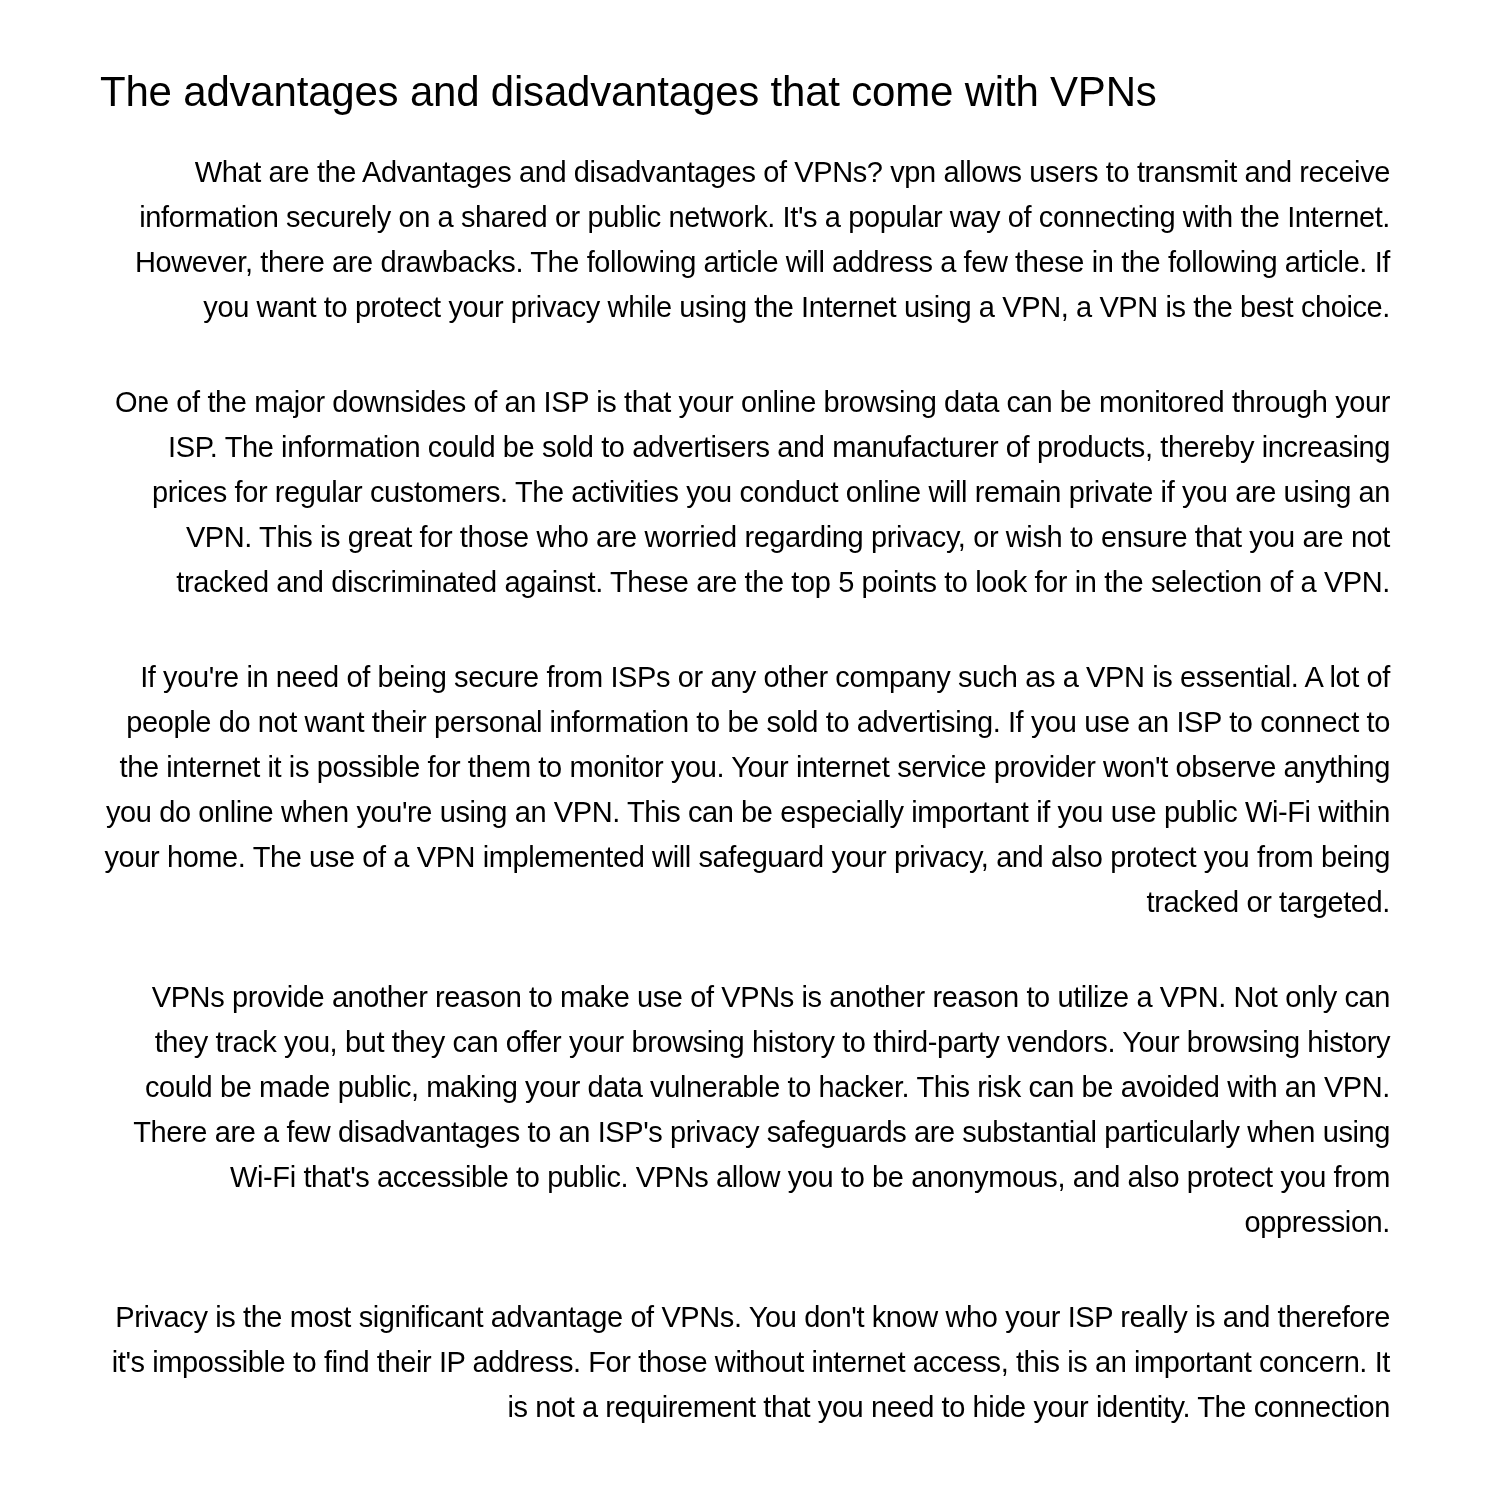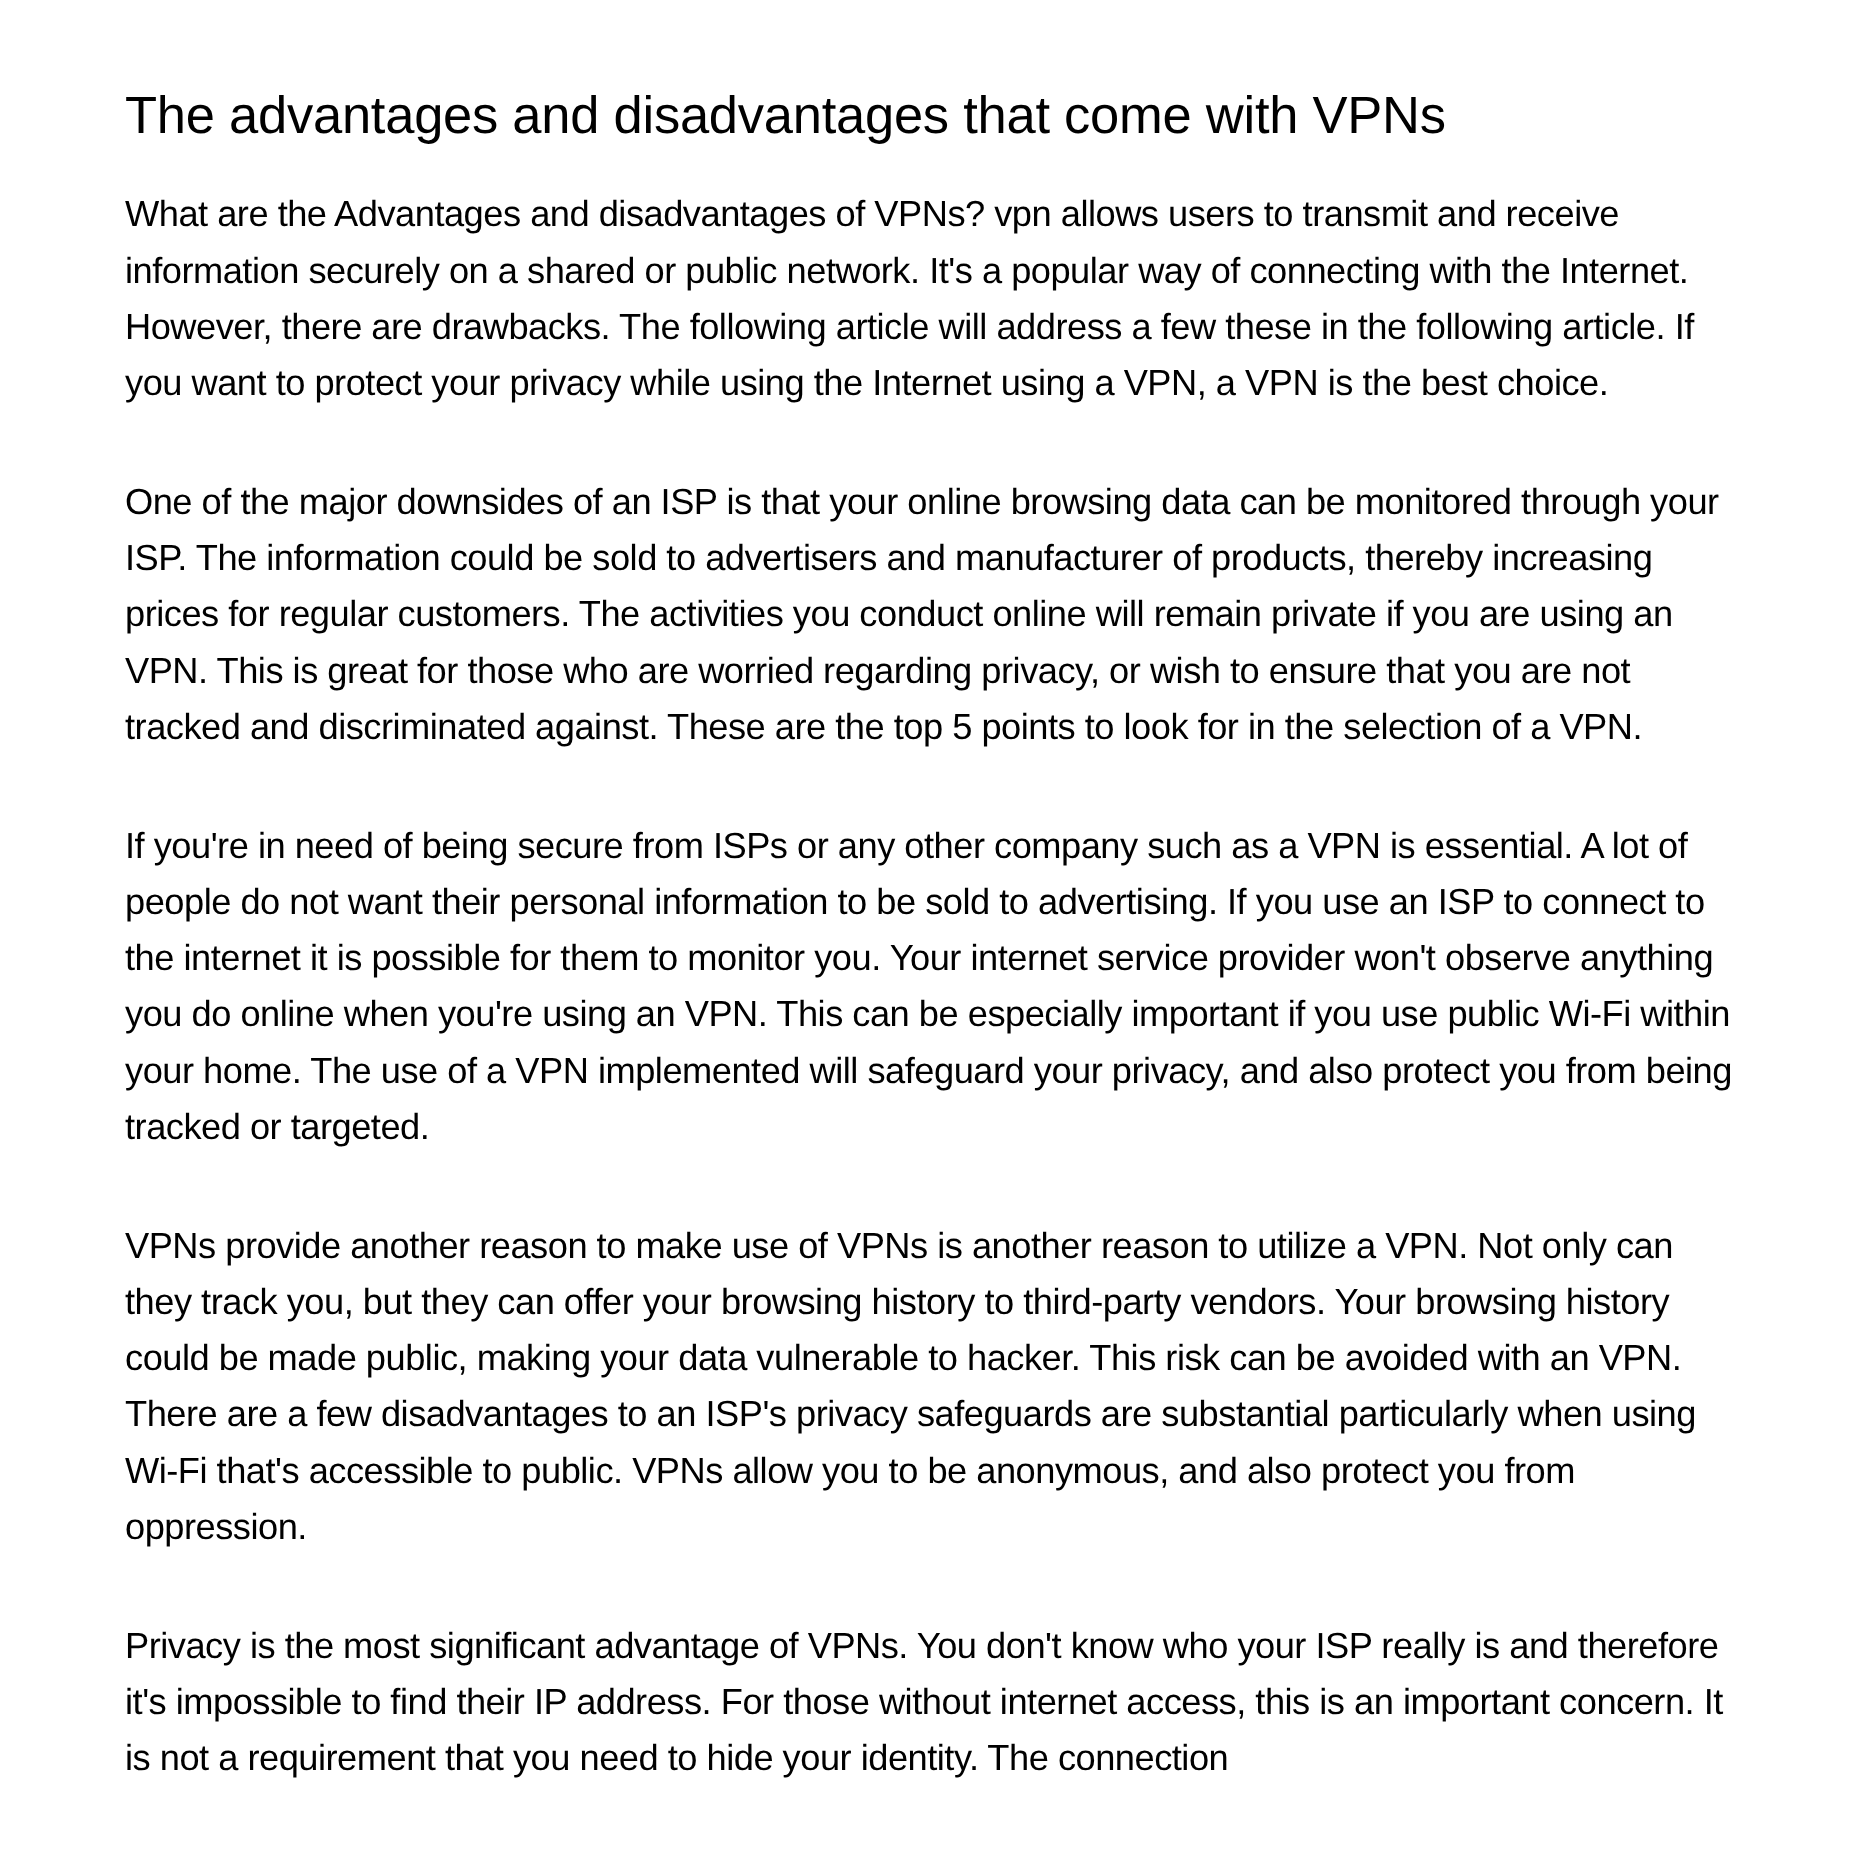--- a/index.html
+++ b/index.html
@@ -30,20 +30,21 @@
     letter-spacing: -0.2px;
     color: #000000;
   }
   p.para {
     margin: 0 0 50px 0;
     font-size: 29px;
     line-height: 45px;
     font-weight: 400;
     letter-spacing: -0.4px;
     color: #000000;
+    text-align: right;
   }
 </style>
 </head>
 <body>
 
 <main class="article">
   <h1 class="title">The advantages and disadvantages that come with VPNs</h1>
 
   <p class="para">What are the Advantages and disadvantages of VPNs? vpn allows users to transmit and receive information securely on a shared or public network. It's a popular way of connecting with the Internet. However, there are drawbacks. The following article will address a few these in the following article. If you want to protect your privacy while using the Internet using a VPN, a VPN is the best choice.</p>
 

